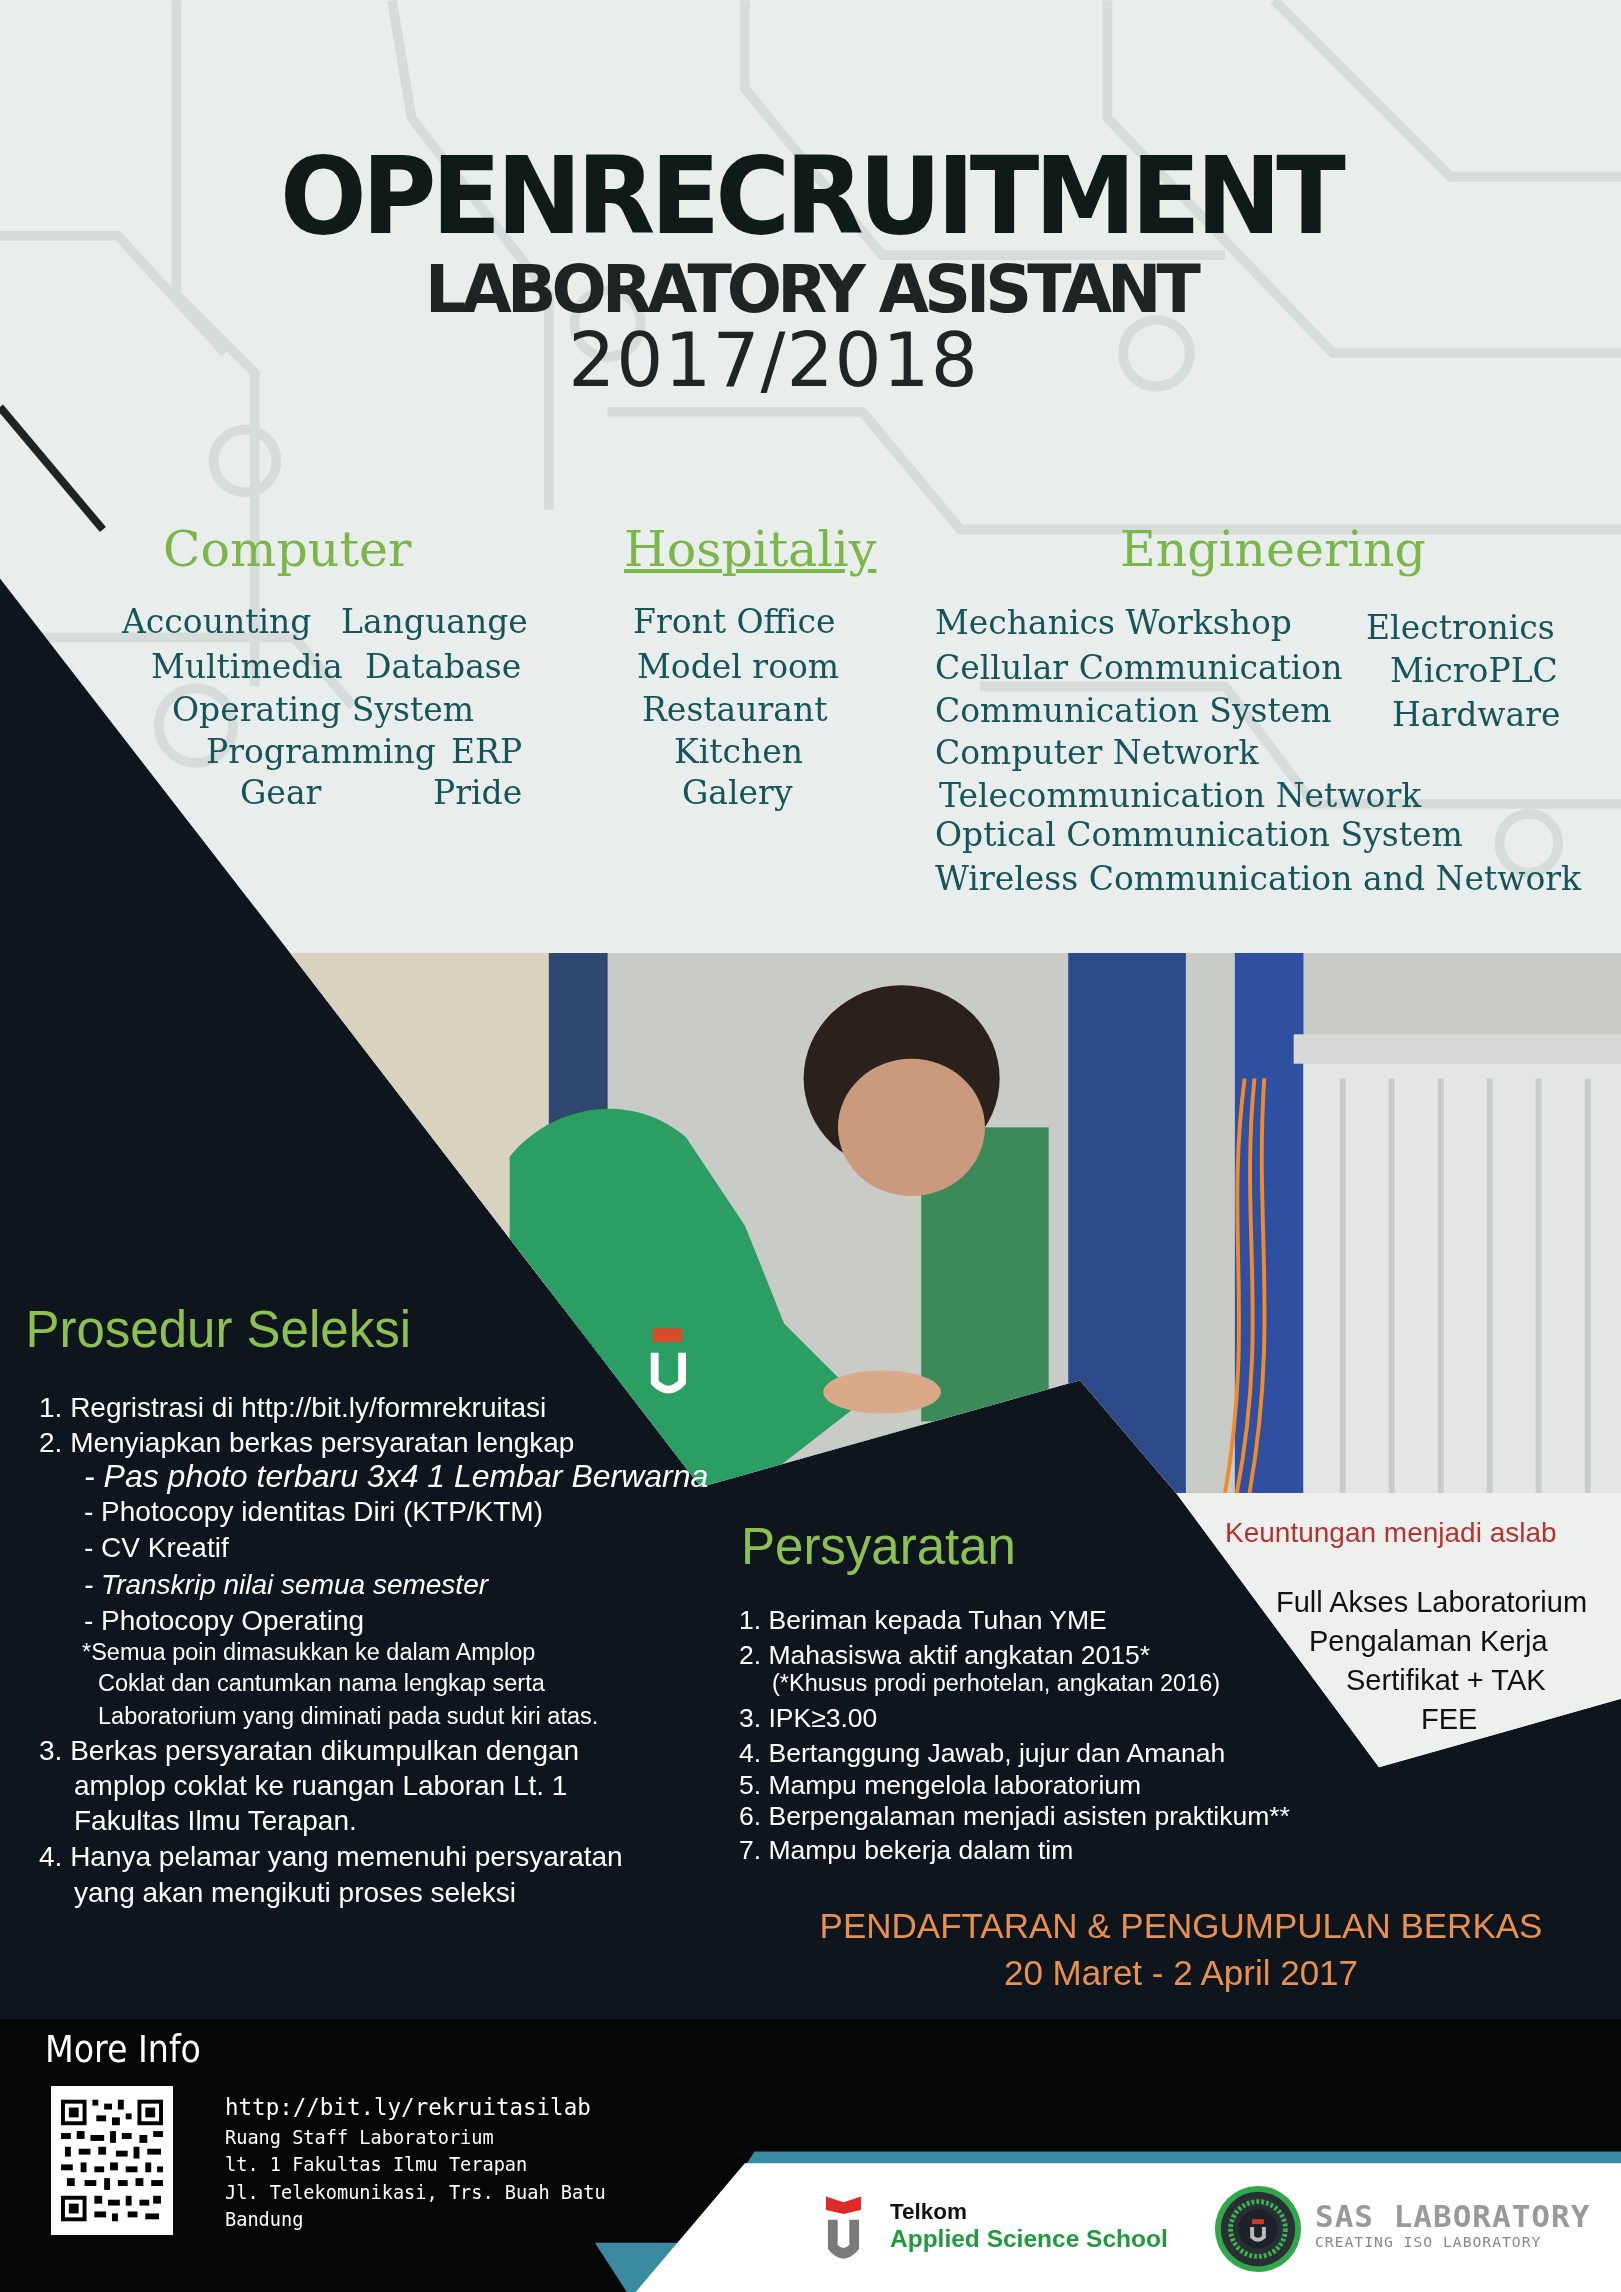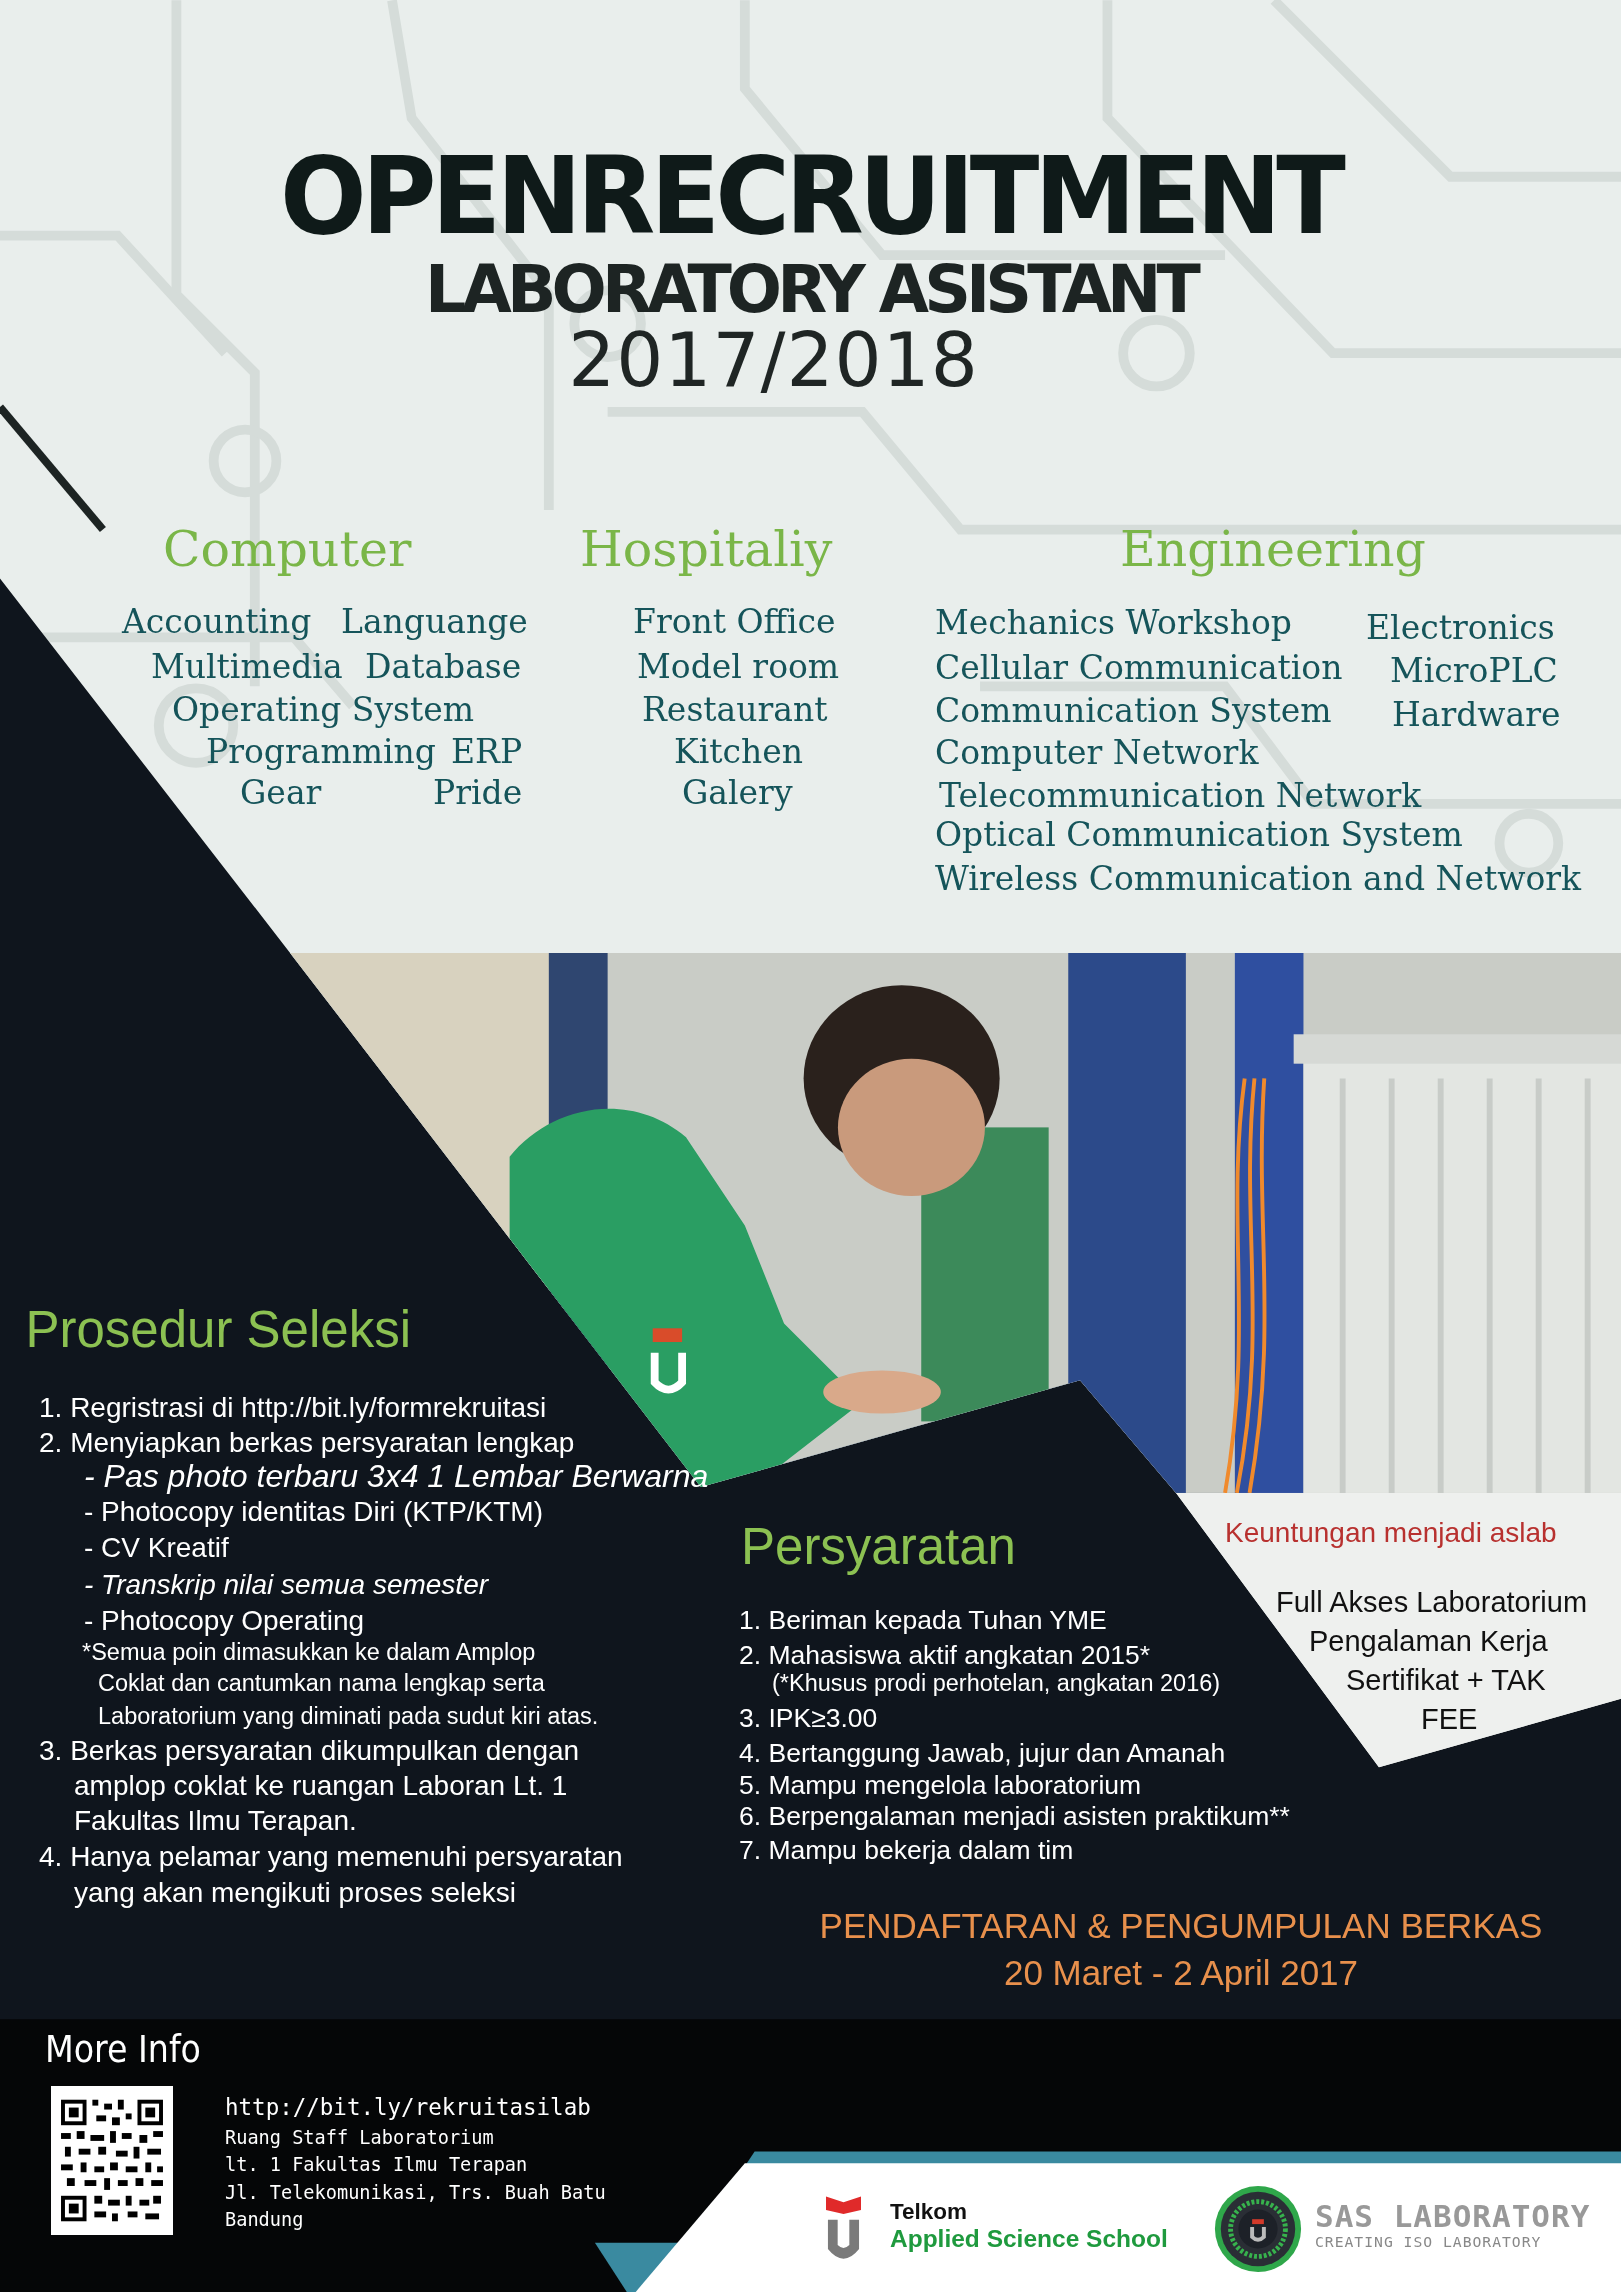--- a/index.html
+++ b/index.html
@@ -105,21 +105,21 @@
 <div class="cat-item" style="left:122px; top:605px;">Accounting</div>
 <div class="cat-item" style="left:341px; top:605px;">Languange</div>
 <div class="cat-item" style="left:151px; top:650px;">Multimedia</div>
 <div class="cat-item" style="left:365px; top:650px;">Database</div>
 <div class="cat-item" style="left:172px; top:693px;">Operating System</div>
 <div class="cat-item" style="left:206px; top:735px;">Programming</div>
 <div class="cat-item" style="left:451px; top:735px;">ERP</div>
 <div class="cat-item" style="left:240px; top:776px;">Gear</div>
 <div class="cat-item" style="left:433px; top:776px;">Pride</div>
 
-<div class="abs cat-head" style="left:580px; top:525px;">Hospitaliy</div>
+<div class="abs cat-head" style="left:624px; top:525px;text-decoration:underline;">Hospitaliy</div>
 <div class="cat-item" style="left:633px; top:605px;">Front Office</div>
 <div class="cat-item" style="left:637px; top:650px;">Model room</div>
 <div class="cat-item" style="left:642px; top:693px;">Restaurant</div>
 <div class="cat-item" style="left:674px; top:735px;">Kitchen</div>
 <div class="cat-item" style="left:682px; top:776px;">Galery</div>
 
 <div class="abs cat-head" style="left:1120px; top:525px;">Engineering</div>
 <div class="cat-item" style="left:935px; top:606px;">Mechanics Workshop</div>
 <div class="cat-item" style="left:935px; top:651px;">Cellular Communication</div>
 <div class="cat-item" style="left:935px; top:694px;">Communication System</div>

